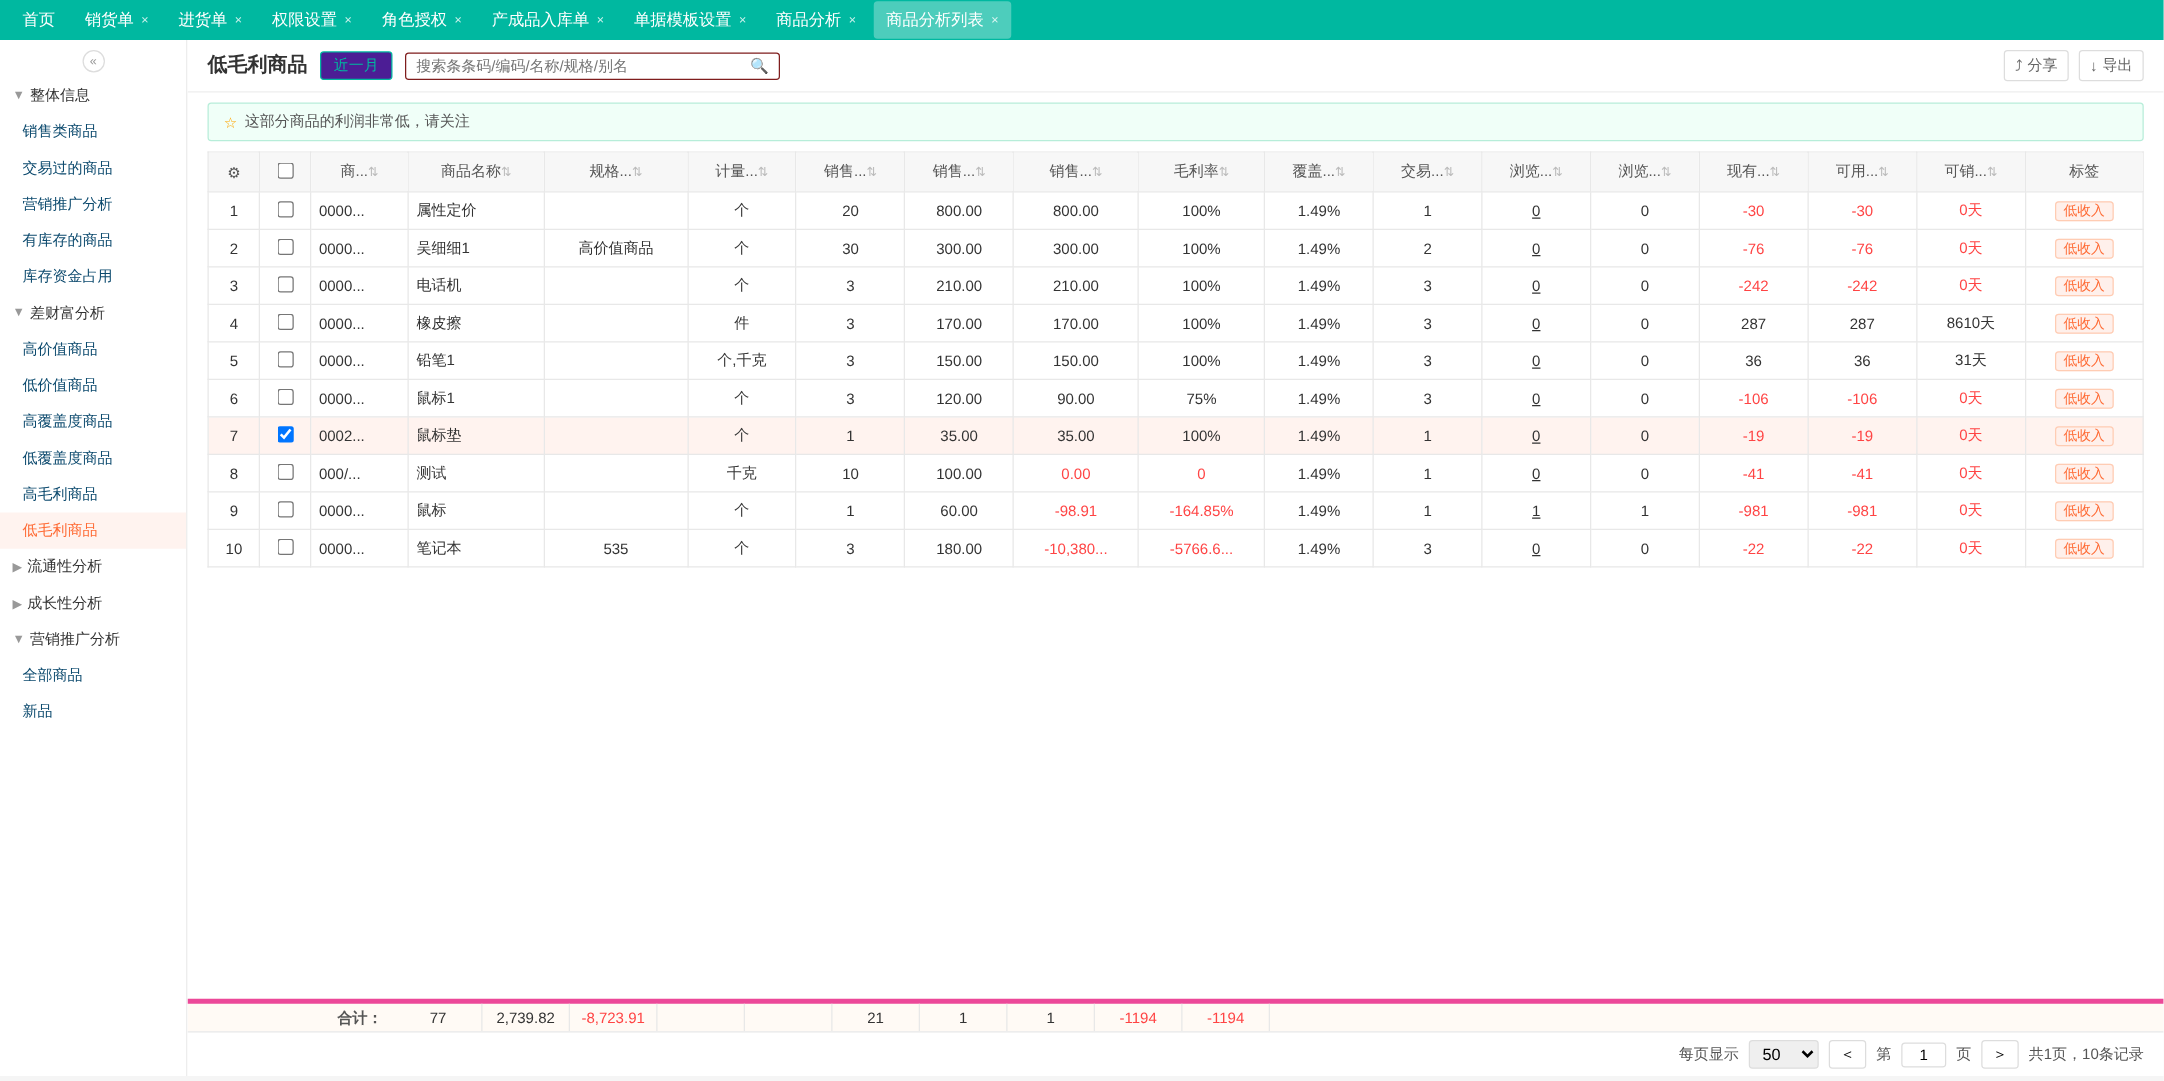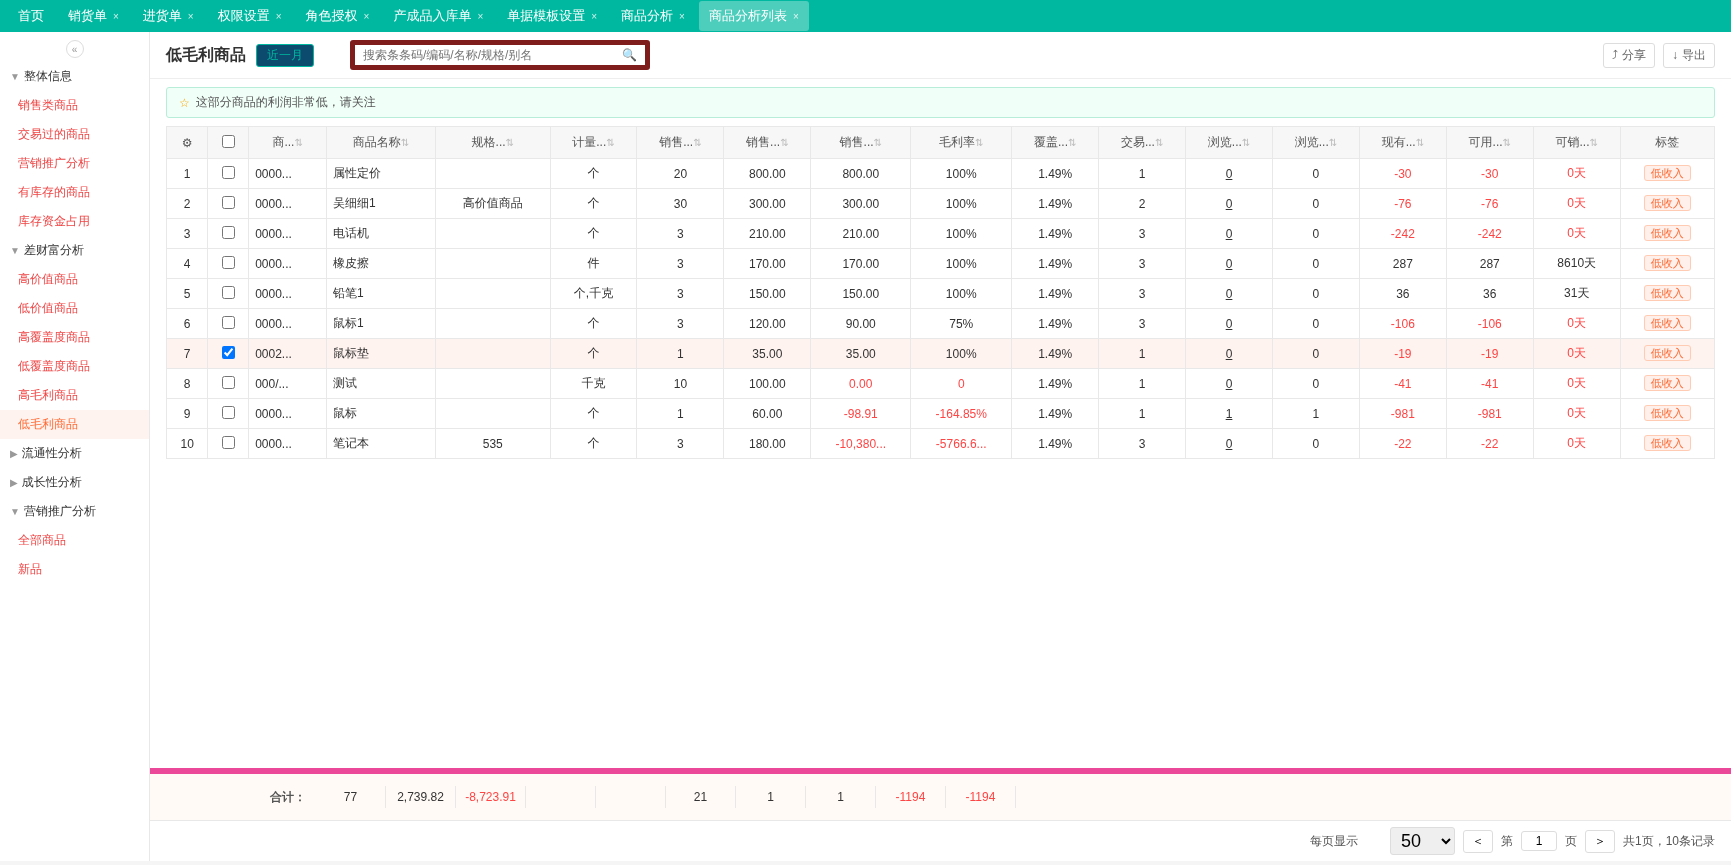--- a/index.html
+++ b/index.html
@@ -48,21 +48,21 @@
       align-items: center;
       padding: 6px 10px;
       font-size: 12px;
       color: #333;
       cursor: pointer;
     }
     .sidebar-group-header .arrow { margin-right: 4px; font-size: 10px; color: #999; }
     .sidebar-item {
       padding: 6px 10px 6px 18px;
       font-size: 12px;
-      color: #ef4444;
+      color: #0c4a6e;
       cursor: pointer;
     }
     .sidebar-item.active { background: #fff3ef; color: #ff6b35; }
 
     
     .content {
       flex: 1;
       display: flex;
       flex-direction: column;
       overflow: hidden;
@@ -77,37 +77,36 @@
       gap: 10px;
       border-bottom: 1px solid #eee;
       background: #fff;
     }
     .page-title {
       font-size: 16px;
       font-weight: bold;
       color: #333;
     }
     .filter-btn {
-      background: #0c4a6e;
+      background: #4c1d95;
       border: 1px solid #00b8a0;
       color: #00b8a0;
       padding: 2px 10px;
       border-radius: 3px;
       cursor: pointer;
       font-size: 12px;
     }
     .search-box {
       display: flex;
       align-items: flex-end;
-      border: 5px solid #7f1d1d;
+      border: 1px solid #7f1d1d;
       border-radius: 3px;
       padding: 3px 8px;
       flex: 1;
       max-width: 300px;
-      margin-left: 26px;
     }
     .search-box input {
       border: none;
       outline: none;
       font-size: 12px;
       flex: 1;
       background: transparent;
     }
     .header-actions {
       margin-left: auto;
@@ -185,24 +184,24 @@
       border: 1px solid #ffccb3;
       padding: 1px 6px;
       border-radius: 3px;
       font-size: 11px;
     }
     .underline-link { text-decoration: underline; color: #333; cursor: pointer; }
 
     
     .table-footer {
       background: #fffaf5;
-      border-top: 6px solid #ec4899;
-      display: flex;
-      align-items: center;
-      padding: 12px 16px;
+      border-top: 4px solid #ec4899;
+      display: flex;
+      align-items: center;
+      padding: 0 16px;
       font-size: 12px;
       gap: 0;
     }
     .footer-label { font-weight: bold; color: #555; padding: 0 10px 0 0; width: 150px; text-align: right; }
     .footer-cells {
       display: flex;
       flex: 1;
       gap: 0;
     }
     .footer-cell {
@@ -223,22 +222,21 @@
       gap: 8px;
       border-top: 1px solid #e8e8e8;
       background: #fff;
       font-size: 12px;
       color: #555;
     }
     .pagination-bar select {
       border: 1px solid #ddd;
       padding: 2px 6px;
       border-radius: 3px;
-      font-size: 18px;
-      margin-left: 24px;
+      font-size: 13px;
     }
     .page-nav-btn {
       border: 1px solid #ddd;
       background: #fff;
       padding: 2px 8px;
       border-radius: 3px;
       cursor: pointer;
       font-size: 12px;
     }
     .page-num-input {

